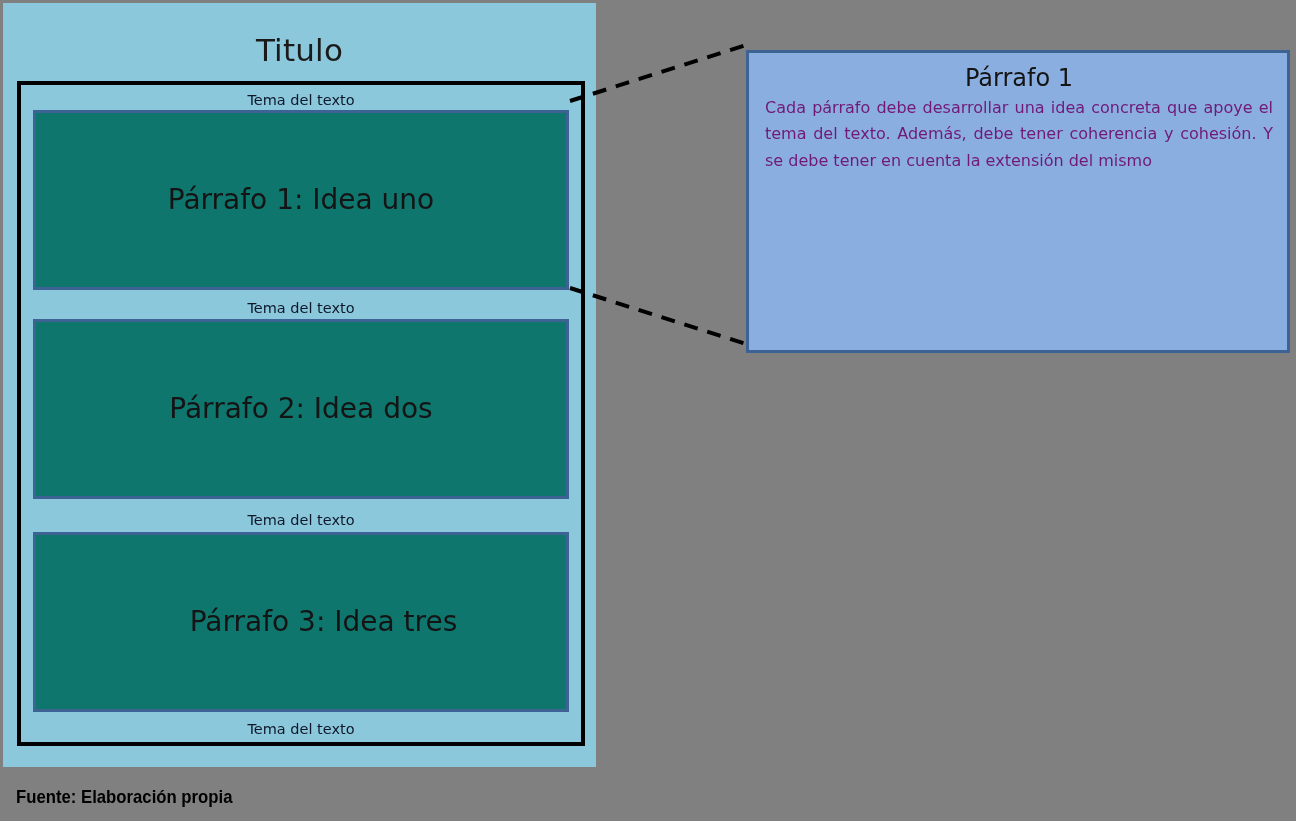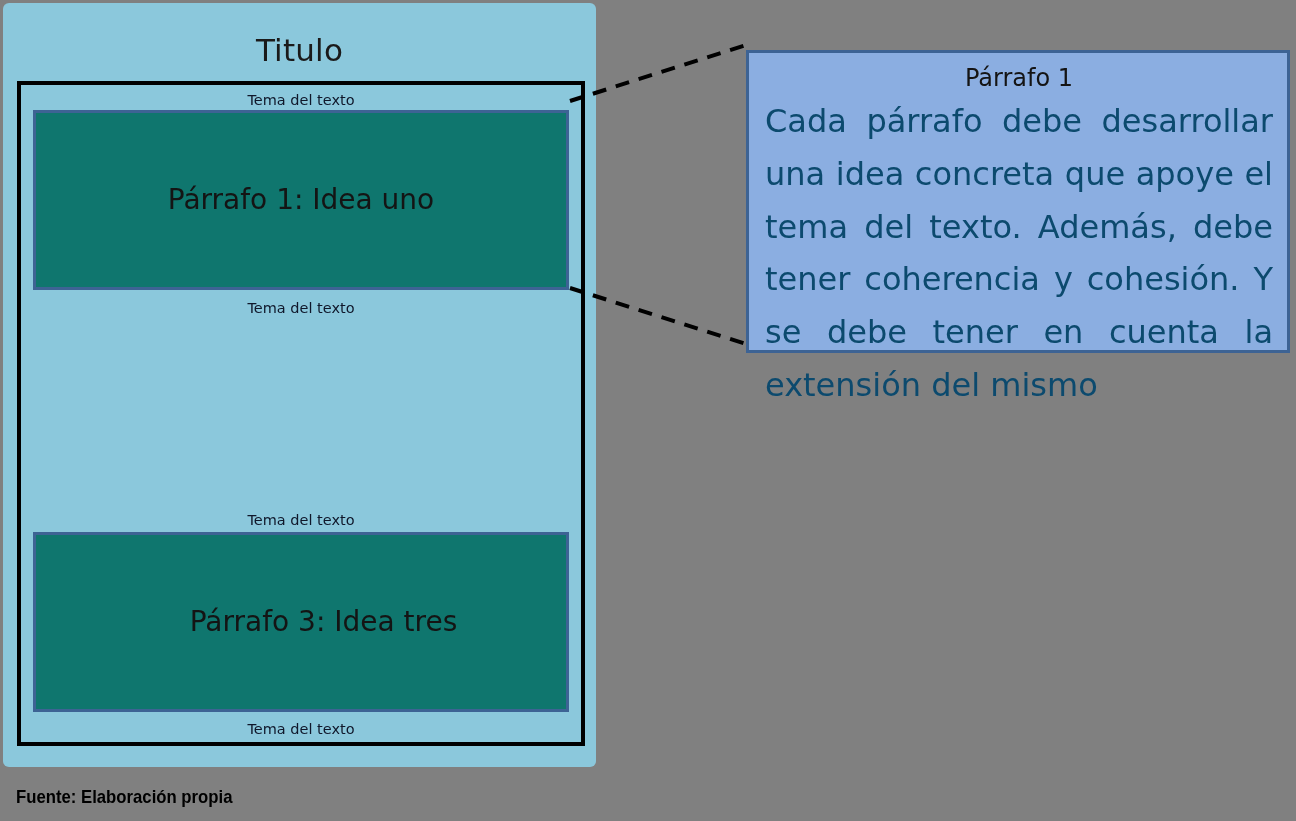--- a/index.html
+++ b/index.html
@@ -18,21 +18,20 @@
 
   
   #left-panel {
     position: absolute;
     left: 3px;
     top: 3px;
     width: 593px;
     height: 764px;
     background: #8BC8DC;
     box-sizing: border-box;
-    border-radius: 6px;
   }
 
   #diagram-title {
     position: absolute;
     left: 0;
     top: 30px;
     width: 593px;
     text-align: center;
     font-size: 31px;
     color: #1a1a1a;
@@ -105,22 +104,22 @@
   #callout-title {
     text-align: center;
     font-size: 24px;
     color: #141414;
     line-height: 1.25;
     margin-bottom: 2px;
   }
   #callout-body {
     text-align: justify;
     text-align-last: left;
-    font-size: 32px;
-    color: #0c4a6e;
+    font-size: 16px;
+    color: #701a75;
     line-height: 1.65;
     hyphens: none;
   }
 
   
   #connectors {
     position: absolute;
     left: 0;
     top: 0;
     width: 1296px;
@@ -155,20 +154,23 @@
     <div id="black-frame">
 
       <div class="tema-label" id="tema-1">Tema del texto</div>
 
       <div class="para-box" id="para-1">
         <span class="para-box-label">Párrafo 1: Idea uno</span>
       </div>
 
       <div class="tema-label" id="tema-2">Tema del texto</div>
 
+      <div class="para-box" id="para-2">
+        <span class="para-box-label">Párrafo 2: Idea dos</span>
+      </div>
 
       <div class="tema-label" id="tema-3">Tema del texto</div>
 
       <div class="para-box" id="para-3">
         <span class="para-box-label">Párrafo 3: Idea tres</span>
       </div>
 
       <div class="tema-label" id="tema-4">Tema del texto</div>
 
     </div>

